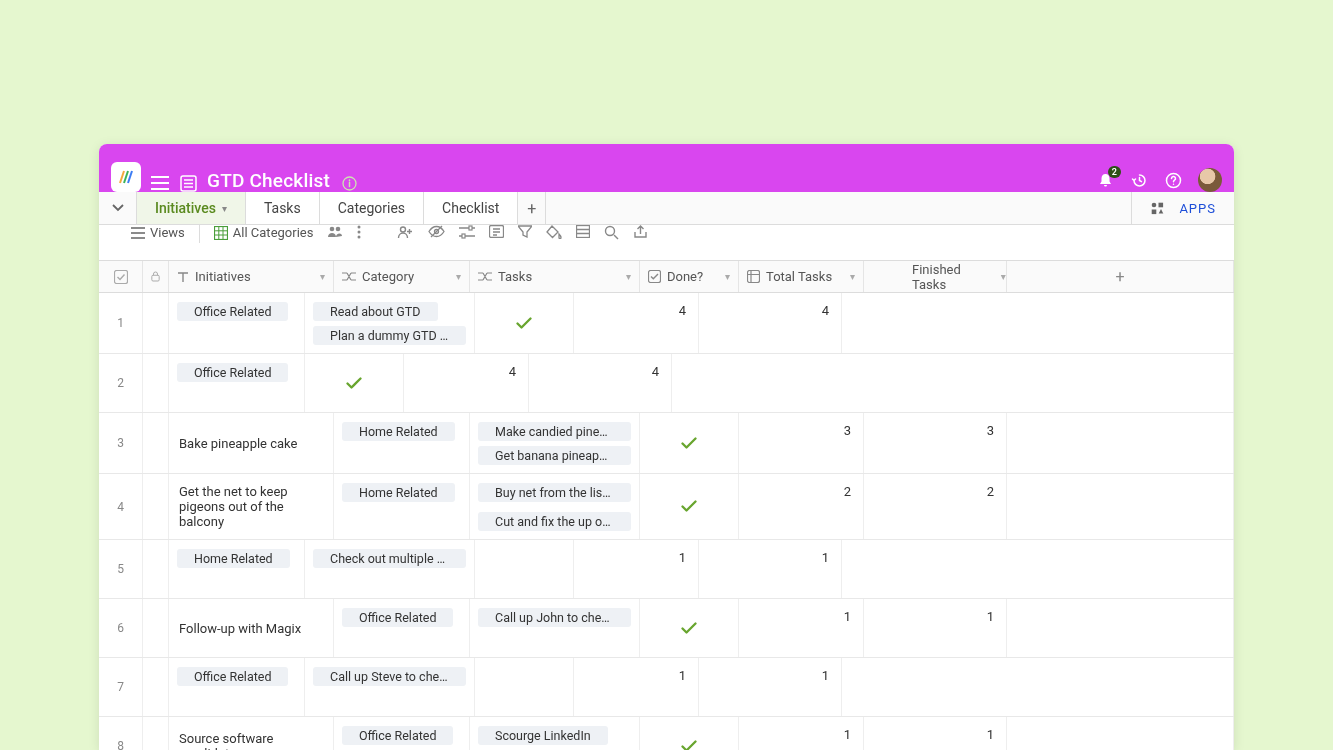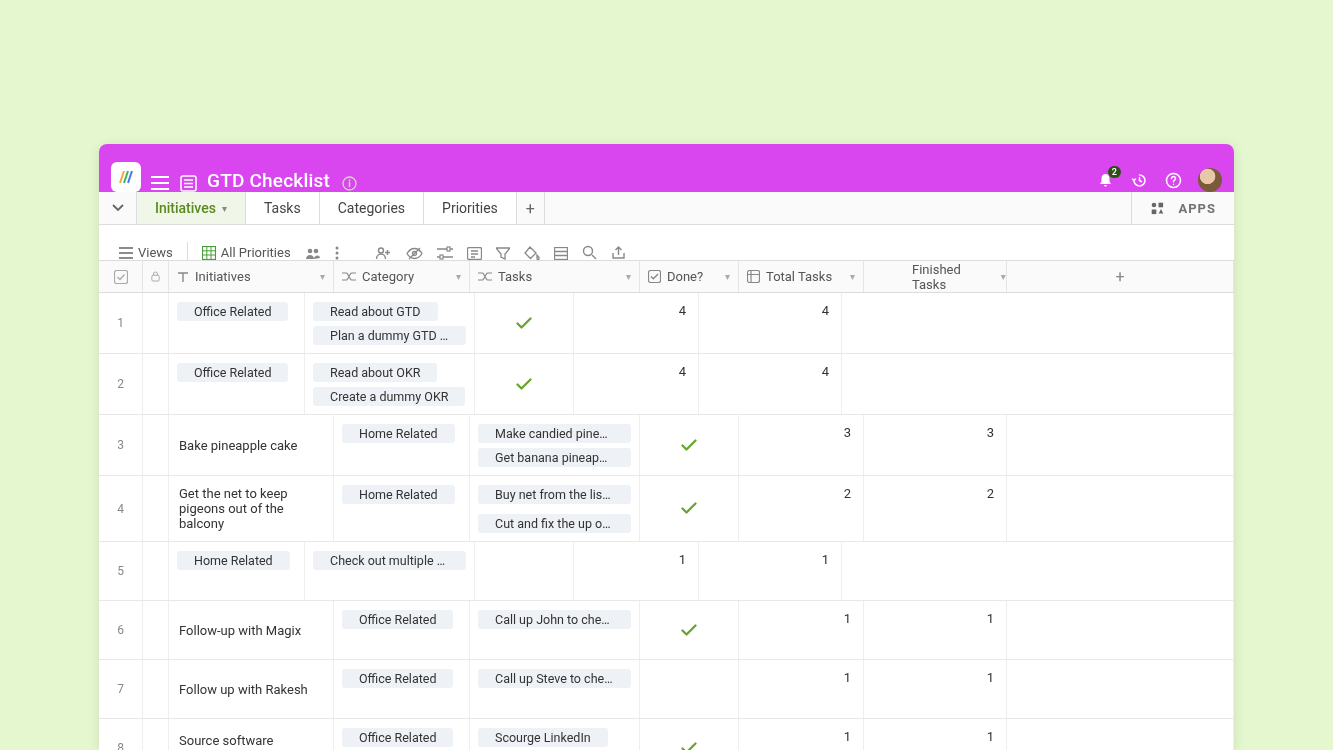--- a/index.html
+++ b/index.html
@@ -73,27 +73,27 @@
   .tab.active {
     background:#f0f6e8;
     color:#5a8a1f;
     font-weight:500;
   }
   .tab-caret { margin-left:6px; font-size:10px; color:#888;}
   .tab-add { width:28px; display:flex; align-items:center; justify-content:center; color:#666; font-size:16px; cursor:pointer; border-right:1px solid #dcdcdc;}
   .apps-btn {
     margin-left:auto; padding:0 18px; display:flex; align-items:center; gap:14px;
     border-left:1px solid #dcdcdc;
-    font-size:13px; font-weight:700; letter-spacing:1px; color:#737373;
+    font-size:13px; font-weight:400; letter-spacing:1px; color:#1d4ed8;
   }
   
   .toolbar {
     height:36px; border-bottom:1px solid #dcdcdc;
-    display:flex; align-items:flex-end; gap:14px;
-    padding:0 20px;
+    display:flex; align-items:flex-start; gap:14px;
+    padding:0 32px;
     font-size:13px; color:#555;
   }
   .vdivider { width:1px; height:18px; background:#dcdcdc;}
   .tb-btn { display:flex; align-items:center; gap:5px; cursor:pointer;}
   .tb-icon svg { display:block;}
   
   .col-headers {
     height:32px;
     display:flex;
     border-bottom:1px solid #dcdcdc;
@@ -220,21 +220,21 @@
       <span>Initiatives</span>
       <span class="tab-caret">▾</span>
     </div>
     <div class="tab">
       <span>Tasks</span>
     </div>
     <div class="tab">
       <span>Categories</span>
     </div>
     <div class="tab">
-      <span>Priorities</span>
+      <span>Checklist</span>
     </div>
     <div class="tab-add">+</div>
     <div class="apps-btn">
       <svg width="15" height="15" viewBox="0 0 15 15">
           <circle cx="4" cy="4" r="2.3" fill="#666"></circle>
           <rect x="8.5" y="1.7" width="4.6" height="4.6" fill="#666"></rect>
           <rect x="1.7" y="8.5" width="4.6" height="4.6" fill="#666"></rect>
           <path d="M11 8l2.3 4.6H8.7z" fill="#666"></path>
         </svg>
       <span>APPS</span>
@@ -247,21 +247,21 @@
           <path d="M0 1h14M0 6h14M0 11h14" stroke="#666" stroke-width="1.5"></path>
         </svg>
       <span>Views</span>
     </div>
     <div class="vdivider"></div>
     <div class="tb-btn">
       <svg width="14" height="14" viewBox="0 0 14 14">
           <rect x="0.5" y="0.5" width="13" height="13" fill="none" stroke="#4a9e3a" stroke-width="1.2"></rect>
           <path d="M0.5 4.8h13M0.5 9h13M4.8 0.5v13M9 0.5v13" stroke="#4a9e3a" stroke-width="1"></path>
         </svg>
-      <span>All Priorities</span>
+      <span>All Categories</span>
     </div>
     <div class="tb-btn tb-icon">
       <svg width="16" height="13" viewBox="0 0 16 13">
           <circle cx="5" cy="4" r="2.3" fill="#888"></circle>
           <circle cx="11" cy="4" r="2.3" fill="#888"></circle>
           <path d="M1 12c0-2.5 2-4 4-4s4 1.5 4 4M9 12c0-2 1.5-3.5 3.5-3.5 1.5 0 2.5 1 2.5 2.5" fill="#888"></path>
         </svg>
     </div>
     <div class="tb-btn tb-icon">
       <svg width="4" height="14" viewBox="0 0 4 14">
@@ -406,24 +406,20 @@
         <div class="cell c5">4</div>
         <div class="cell c6">4</div>
         <div class="cell c-rest"></div>
       </div>
       <div class="row">
         <div class="cell c0">2</div>
         <div class="cell c-lock"></div>
         <div class="cell c2">
           <span class="tag">Office Related</span>
         </div>
-        <div class="cell c3">
-          <span class="tag">Read about OKR</span>
-          <span class="tag">Create a dummy OKR</span>
-        </div>
         <div class="cell c4">
           <svg width="16" height="13" viewBox="0 0 16 13">
             <path d="M1.5 6.5l4 4L14.5 1.5" stroke="#68a52e" stroke-width="2.3" fill="none" stroke-linecap="round" stroke-linejoin="round"></path>
           </svg>
         </div>
         <div class="cell c5">4</div>
         <div class="cell c6">4</div>
         <div class="cell c-rest"></div>
       </div>
       <div class="row">
@@ -495,21 +491,20 @@
             <path d="M1.5 6.5l4 4L14.5 1.5" stroke="#68a52e" stroke-width="2.3" fill="none" stroke-linecap="round" stroke-linejoin="round"></path>
           </svg>
         </div>
         <div class="cell c5">1</div>
         <div class="cell c6">1</div>
         <div class="cell c-rest"></div>
       </div>
       <div class="row">
         <div class="cell c0">7</div>
         <div class="cell c-lock"></div>
-        <div class="cell c1">Follow up with Rakesh</div>
         <div class="cell c2">
           <span class="tag">Office Related</span>
         </div>
         <div class="cell c3">
           <span class="tag">Call up Steve to check …</span>
         </div>
         <div class="cell c4"></div>
         <div class="cell c5">1</div>
         <div class="cell c6">1</div>
         <div class="cell c-rest"></div>

